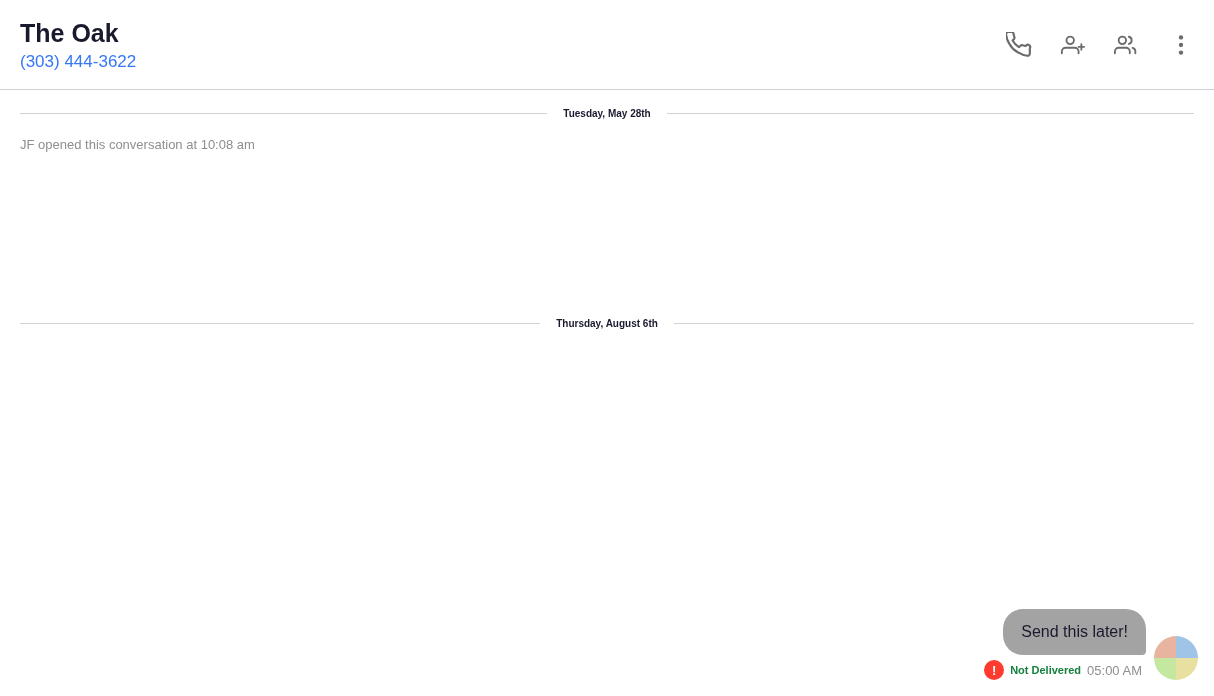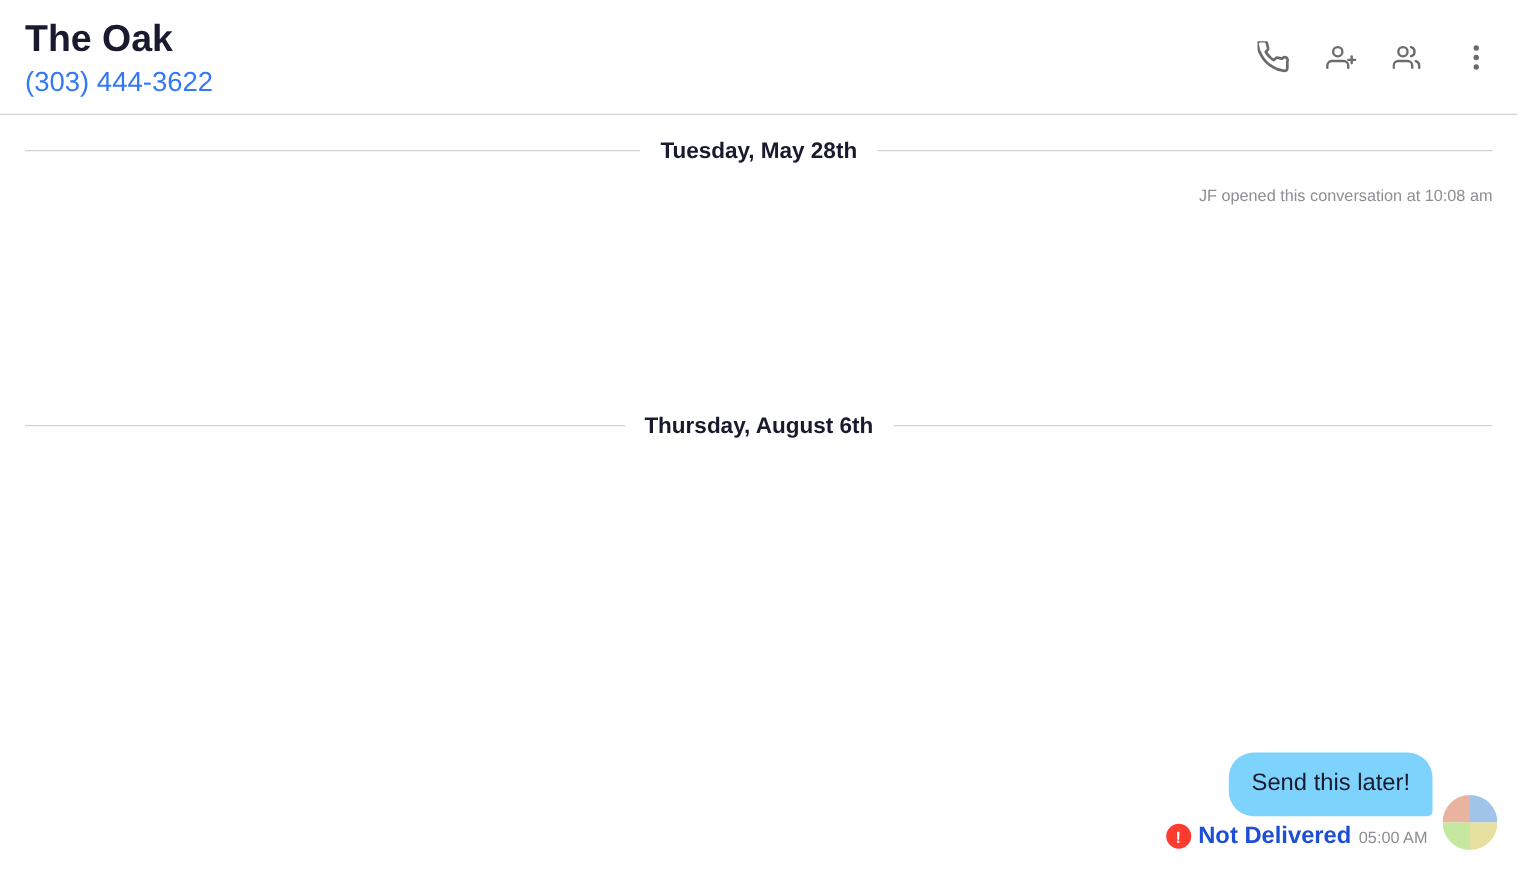--- a/index.html
+++ b/index.html
@@ -28,28 +28,28 @@
       background: #ffffff;
       min-height: 90px;
     }
 
     .header-left {
       display: flex;
       flex-direction: column;
     }
 
     .contact-name {
-      font-size: 30px;
+      font-size: 25px;
       font-weight: 700;
       color: #1a1a2e;
       line-height: 1.3;
     }
 
     .contact-phone {
-      font-size: 22px;
+      font-size: 17px;
       color: #3478f6;
       margin-top: 2px;
     }
 
     .header-actions {
       display: flex;
       align-items: center;
       gap: 28px;
     }
 
@@ -82,30 +82,30 @@
       padding: 18px 20px 10px 20px;
     }
 
     .date-separator-line {
       flex: 1;
       height: 1px;
       background: #d1d1d6;
     }
 
     .date-separator-text {
-      font-size: 18px;
+      font-size: 10px;
       font-weight: 600;
       color: #1a1a2e;
       padding: 0 16px;
       text-align: right;
     }
 
     
     .system-message {
-      text-align: right;
+      text-align: left;
       padding: 8px 20px 16px 20px;
       color: #8e8e93;
       font-size: 13px;
     }
 
     
     .message-row {
       display: flex;
       justify-content: flex-end;
       padding: 8px 16px 0 16px;
@@ -114,25 +114,25 @@
     }
 
     .message-bubble-wrapper {
       display: flex;
       flex-direction: column;
       align-items: flex-end;
       max-width: 60%;
     }
 
     .message-bubble {
-      background: #7dd3fc;
+      background: #a3a3a3;
       color: #1a1a2e;
       padding: 12px 18px;
       border-radius: 20px 20px 4px 20px;
-      font-size: 19px;
+      font-size: 16px;
       line-height: 1.4;
     }
 
     .message-status-row {
       display: flex;
       align-items: center;
       gap: 6px;
       margin-top: 5px;
       padding-right: 4px;
     }
@@ -145,23 +145,23 @@
       display: flex;
       align-items: center;
       justify-content: center;
       color: white;
       font-size: 13px;
       font-weight: 700;
       flex-shrink: 0;
     }
 
     .not-delivered-text {
-      font-size: 19px;
+      font-size: 11px;
       font-weight: 600;
-      color: #1d4ed8;
+      color: #15803d;
     }
 
     .message-time {
       font-size: 13px;
       color: #8e8e93;
     }
 
     
     .avatar-mosaic {
       width: 44px;

